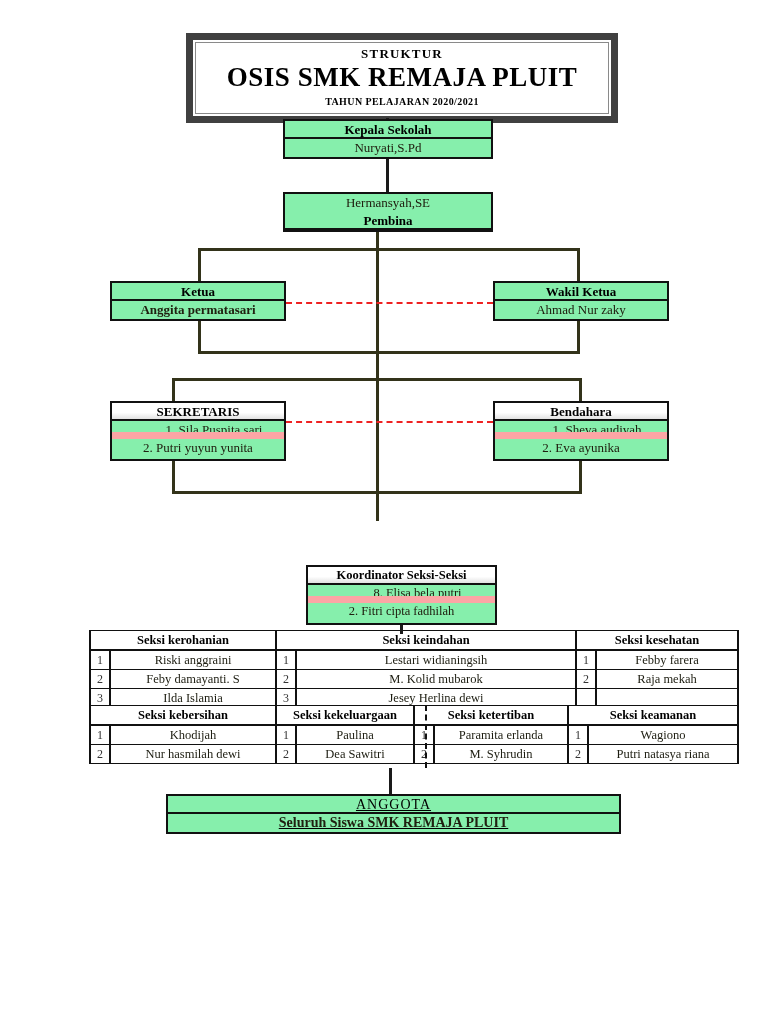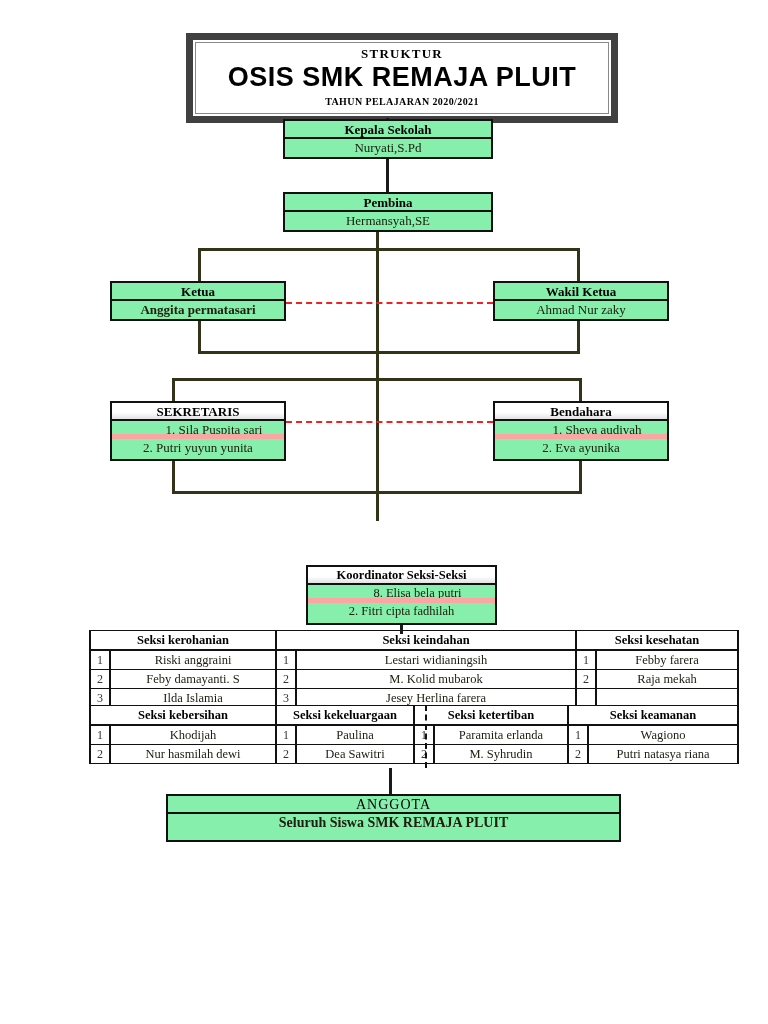--- a/index.html
+++ b/index.html
@@ -65,21 +65,21 @@
   }
   .title-line1 {
     font-family: "Liberation Serif", serif;
     font-weight: bold;
     font-size: 13px;
     letter-spacing: 1.2px;
     color: #000;
     line-height: 15px;
   }
   .title-line2 {
-    font-family: Liberation Sans, sans-serif;
+    font-family: Liberation Serif, serif;
     font-weight: bold;
     font-size: 27px;
     letter-spacing: 0.5px;
     color: #000;
     line-height: 32px;
     white-space: nowrap;
   }
   .title-line3 {
     font-family: "Liberation Serif", serif;
     font-weight: bold;
@@ -106,41 +106,41 @@
     height: 18px;
     overflow: hidden;
     white-space: nowrap;
   }
   .node .row.head {
     font-weight: bold;
     color: #000000;
     border-bottom: 2px solid #111111;
   }
   .node .row.sub {
-    border-bottom: 5px solid #fca5a5;
+    border-bottom: 7px solid #fca5a5;
     padding-left: 32px;
   }
   .node .row.last {
     border-bottom: none;
   }
 
   
   #node-kepala  { left: 283px; top: 119px; width: 210px; height: 40px; }
   #node-pembina { left: 283px; top: 192px; width: 210px; height: 40px; }
 
   #node-ketua   { left: 110px; top: 281px; width: 176px; height: 40px; }
   #node-wakil   { left: 493px; top: 281px; width: 176px; height: 40px; }
 
   #node-sekretaris { left: 110px; top: 401px; width: 176px; height: 60px; }
   #node-bendahara  { left: 493px; top: 401px; width: 176px; height: 60px; }
 
   #node-koordinator { left: 306px; top: 565px; width: 191px; height: 60px; }
   #node-koordinator .row { font-size: 12.5px; }
 
-  #node-anggota { left: 166px; top: 794px; width: 455px; height: 48px; }
+  #node-anggota { left: 166px; top: 794px; width: 455px; height: 40px; text-decoration: underline; }
   #node-anggota .row { font-size: 14px; height: 18px; line-height: 18px; }
   #node-anggota .row.head { font-weight: normal; letter-spacing: 1px; }
   #node-anggota .row.last { font-weight: bold; }
 
   
   .node.bevel .row.head {
     background: linear-gradient(#ffffff 0%, #ffffff 60%, #e2e2e2 100%);
   }
 
   
@@ -220,22 +220,22 @@
 
   <div class="dashed-red" style="left:286px; top:302px; width:207px;"></div>
   <div class="dashed-red" style="left:286px; top:421px; width:207px;"></div>
 
   <div class="node" id="node-kepala">
     <div class="row head">Kepala Sekolah</div>
     <div class="row last">Nuryati,S.Pd</div>
   </div>
 
   <div class="node" id="node-pembina">
+    <div class="row last">Hermansyah,SE</div>
     <div class="row head">Pembina</div>
-    <div class="row last">Hermansyah,SE</div>
   </div>
 
   <div class="node" id="node-ketua">
     <div class="row head">Ketua</div>
     <div class="row last" style="font-weight:bold;">Anggita permatasari</div>
   </div>
 
   <div class="node" id="node-wakil">
     <div class="row head">Wakil Ketua</div>
     <div class="row last">Ahmad Nur zaky</div>
@@ -287,21 +287,21 @@
           <td class="grp-end">Feby damayanti. S</td>
           <td class="num">2</td>
           <td class="grp-end">M. Kolid mubarok</td>
           <td class="num">2</td>
           <td class="grp-end">Raja mekah</td>
         </tr>
         <tr>
           <td class="num grp-start">3</td>
           <td class="grp-end">Ilda Islamia</td>
           <td class="num">3</td>
-          <td class="grp-end">Jesey Herlina farera</td>
+          <td class="grp-end">Jesey Herlina dewi</td>
           <td class="num"></td>
           <td class="grp-end"></td>
         </tr>
       </tbody>
     </table>
   <table class="seksi-table" id="table-row2">
       <colgroup>
         <col style="width: 20px;">
         <col style="width: 166px;">
         <col style="width: 20px;">

